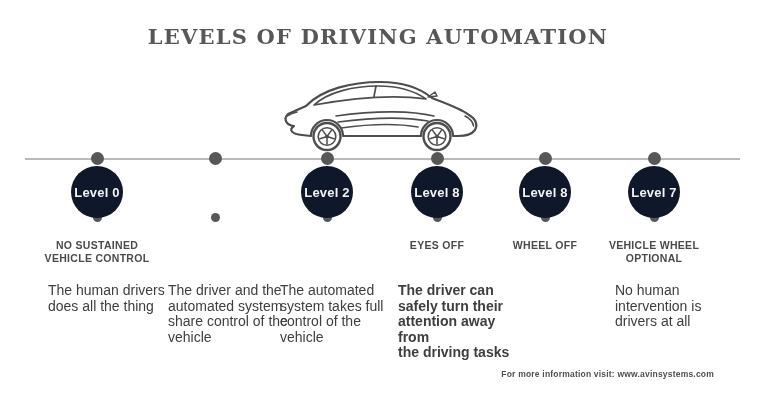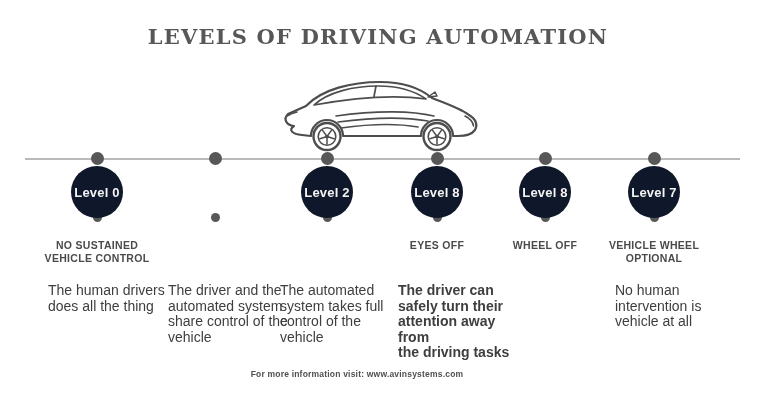--- a/index.html
+++ b/index.html
@@ -97,21 +97,21 @@
   .c0 .desc { left: 7px; }
   .c1 .desc { left: 9px; }
   .c2 .desc { left: 9px; }
   .c3 .desc { left: 17px; font-weight: bold; }
   .c4 .desc { left: 24px; }
   .c5 .desc { left: 17px; }
 
   .footer {
     position: absolute;
     top: 369px; left: 0; width: 714px;
-    text-align: center;
+    text-align: right;
     font-size: 8.5px;
     font-weight: bold;
     letter-spacing: 0.2px;
     color: #4f4f4f;
   }
 </style>
 </head>
 <body>
 
 <div class="page">
@@ -208,18 +208,18 @@
   <div class="level-col c5">
     <div class="pin-dot"></div>
     <div class="badge-nub"></div>
     <div class="badge">
       <span>Level 7</span>
     </div>
     <div class="heading">VEHICLE WHEEL
 OPTIONAL</div>
     <div class="desc">No human
 intervention is
-vehicle at all</div>
+drivers at all</div>
   </div>
 
   <div class="footer">For more information visit: www.avinsystems.com</div>
 
 </div>
 
 </body></html>

